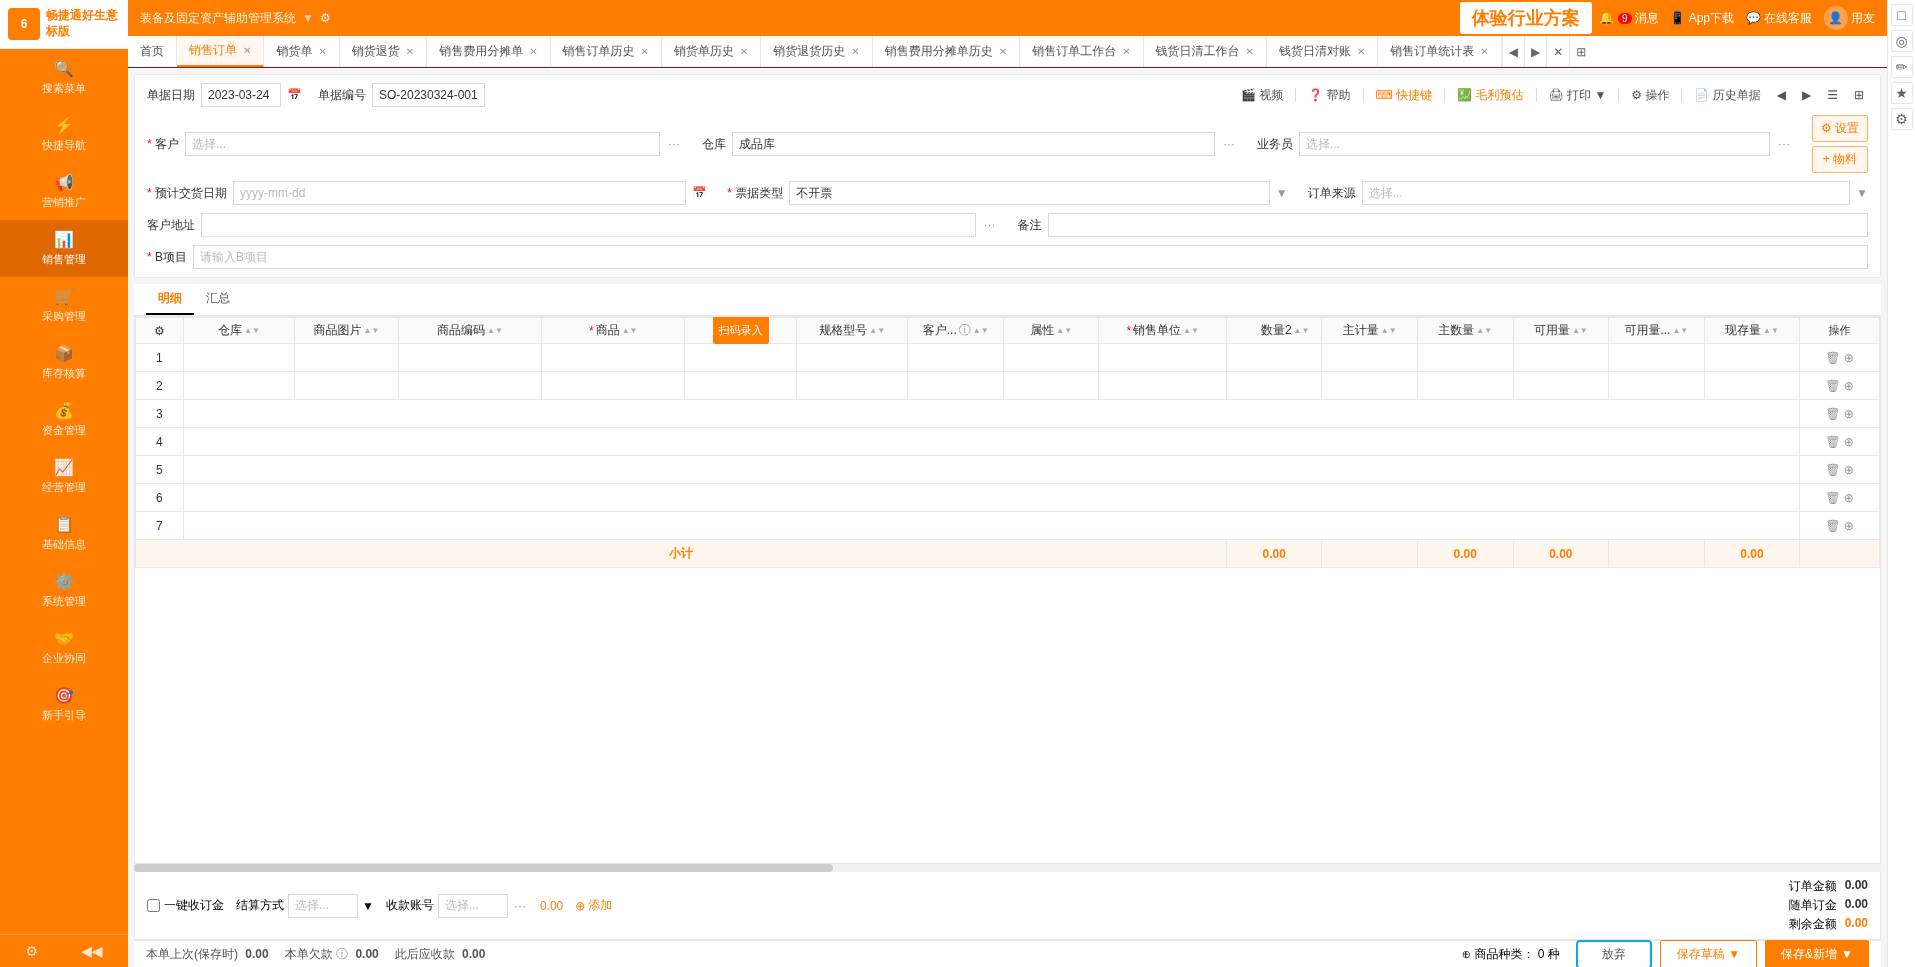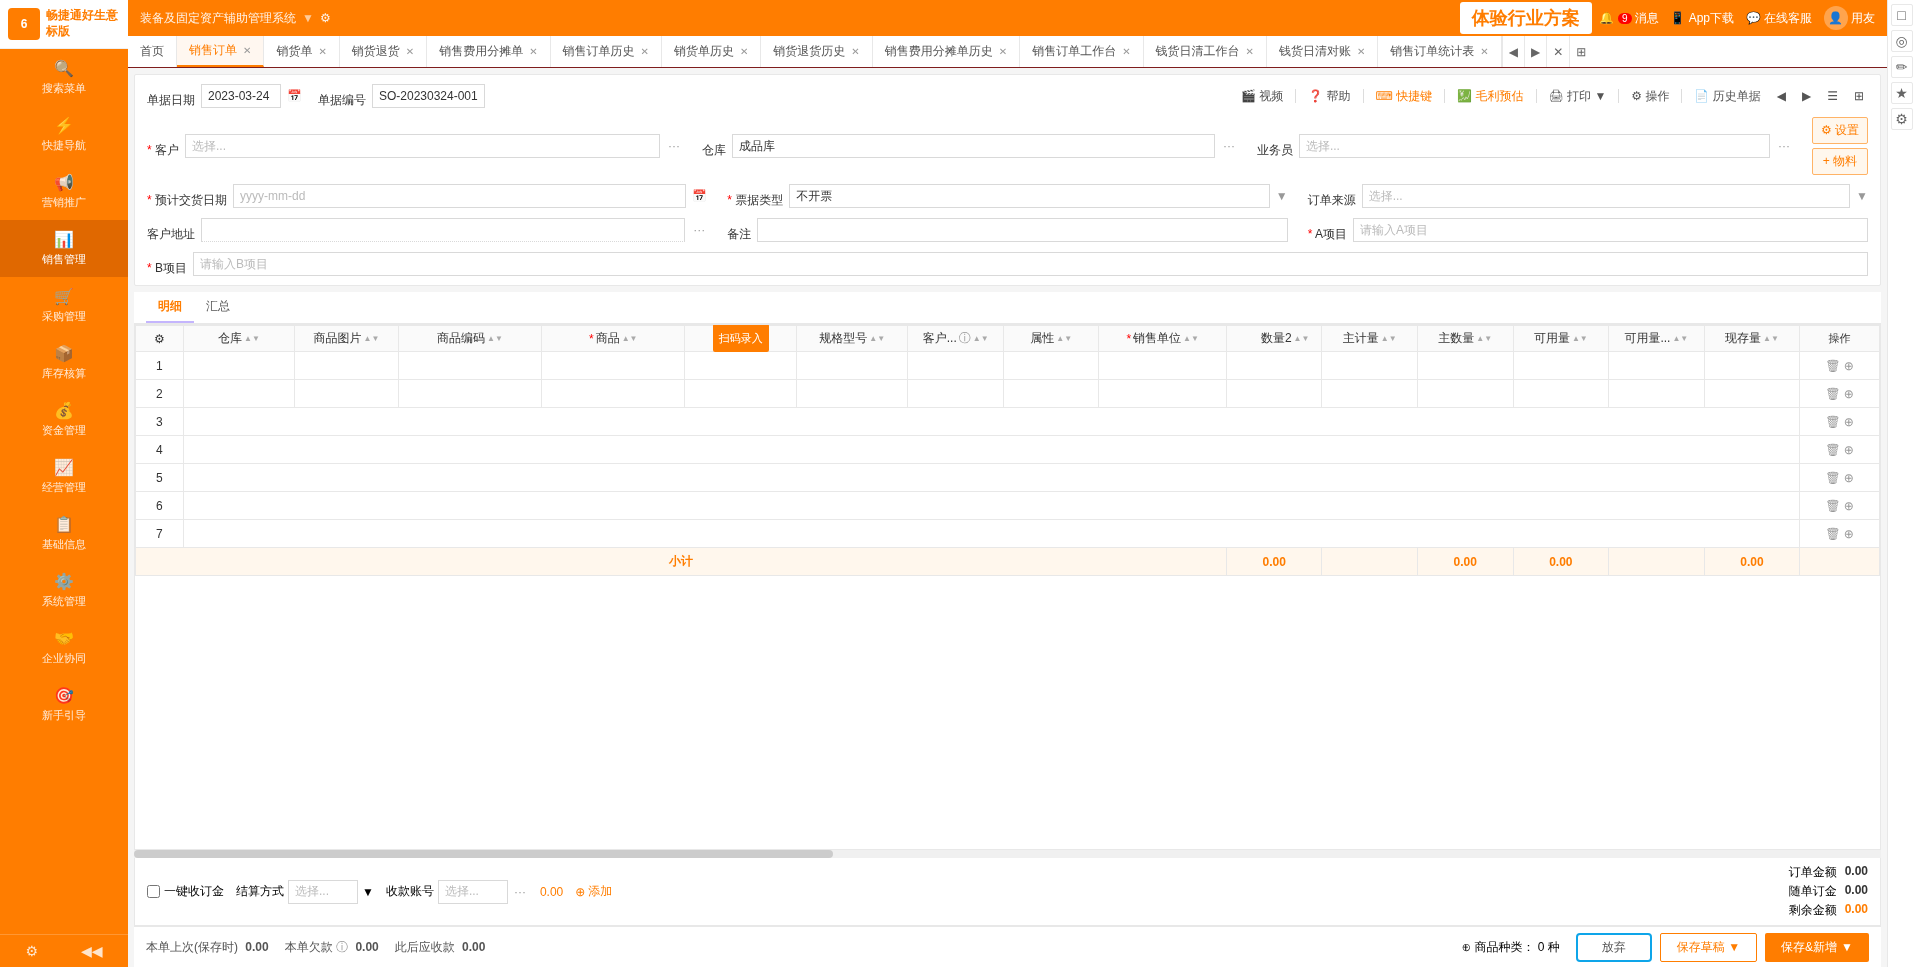--- a/index.html
+++ b/index.html
@@ -40,41 +40,41 @@
 
     
     .content { flex: 1; background: #f5f5f5; display: flex; flex-direction: column; overflow: hidden; }
 
     
     .form-area { background: white; border: 1px solid #e8e8e8; margin: 6px; padding: 8px 12px; border-radius: 2px; }
     .form-toolbar { display: flex; align-items: center; justify-content: space-between; margin-bottom: 8px; }
     .form-toolbar-left { display: flex; align-items: center; gap: 16px; }
     .form-toolbar-right { display: flex; align-items: center; gap: 8px; font-size: 12px; color: #666; }
     .form-field { display: flex; align-items: center; gap: 6px; }
-    .form-label { color: #333; white-space: nowrap; margin-top: 9px; }
+    .form-label { color: #333; white-space: nowrap; }
     .form-label.required::before { content: '* '; color: red; }
     .form-value { color: #333; border: 1px solid #d9d9d9; padding: 2px 6px; min-width: 80px; height: 24px; display: flex; align-items: center; cursor: pointer; }
     .toolbar-btn { display: flex; align-items: center; gap: 3px; cursor: pointer; color: #555; padding: 2px 4px; }
     .toolbar-btn.orange { color: #ff7d00; }
     .toolbar-sep { width: 1px; height: 14px; background: #ddd; }
 
     .form-rows { display: flex; flex-direction: column; gap: 8px; }
     .form-row { display: flex; align-items: center; gap: 20px; }
     .field-group { display: flex; align-items: center; gap: 6px; flex: 1; }
     .field-input { border: 1px solid #d9d9d9; height: 24px; padding: 0 6px; color: #333; flex: 1; min-width: 60px; display: flex; align-items: center; }
     .field-input.placeholder { color: #bbb; }
     .ellipsis-btn { color: #999; cursor: pointer; padding: 0 2px; }
     .calendar-icon { color: #999; cursor: pointer; }
     .select-arrow { color: #999; }
     .dotted-line { border-bottom: 1px dotted #d9d9d9; flex: 1; height: 24px; }
 
     
     .detail-tabs { display: flex; border-bottom: 1px solid #e8e8e8; background: white; margin: 0 6px; padding: 0 12px; }
     .detail-tab { padding: 6px 12px; cursor: pointer; color: #555; border-bottom: 2px solid transparent; }
-    .detail-tab.active { color: #ff7d00; border-bottom: 2px solid #c4b5fd; font-weight: bold; }
+    .detail-tab.active { color: #ff7d00; border-bottom: 2px solid #000000; font-weight: bold; }
 
     
     .table-wrap { flex: 1; background: white; margin: 0 6px; border: 1px solid #e8e8e8; overflow: auto; }
     .data-table { width: 100%; border-collapse: collapse; table-layout: fixed; }
     .data-table th { background: #fafafa; border: 1px solid #e8e8e8; padding: 4px 6px; text-align: center; white-space: nowrap; font-weight: normal; color: #333; font-size: 11px; position: sticky; top: 0; z-index: 1; }
     .data-table td { border: 1px solid #e8e8e8; padding: 3px 4px; text-align: center; height: 28px; color: #333; }
     .row-num { color: #999; }
     .scan-btn { background: #ff7d00; color: white; padding: 8px 6px; border-radius: 2px; font-size: 11px; cursor: pointer; white-space: nowrap; }
     .th-sort { display: inline-flex; align-items: center; gap: 2px; }
     .sort-arrows { display: flex; flex-direction: column; font-size: 8px; color: #aaa; }
@@ -84,21 +84,21 @@
     .summary-label { color: #ff7d00; font-weight: bold; text-align: left; padding-left: 8px; }
 
     
     .bottom-area { background: white; margin: 0 6px; border: 1px solid #e8e8e8; border-top: none; padding: 6px 12px; display: flex; align-items: center; gap: 12px; }
     .checkbox-field { display: flex; align-items: center; gap: 4px; }
     .bottom-field { display: flex; align-items: center; gap: 4px; }
     .orange-amount { color: #ff7d00; }
     .add-btn { display: flex; align-items: center; gap: 3px; color: #ff7d00; cursor: pointer; }
 
     
-    .footer { height: 41px; background: white; border-top: 1px solid #e8e8e8; display: flex; align-items: center; justify-content: space-between; padding: 0 12px; margin: 0 6px; }
+    .footer { height: 27px; background: white; border-top: 1px solid #e8e8e8; display: flex; align-items: center; justify-content: space-between; padding: 0 12px; margin: 0 6px; }
     .footer-left { display: flex; gap: 16px; color: #555; }
     .footer-right { display: flex; align-items: center; gap: 16px; }
     .summary-items { display: flex; flex-direction: column; align-items: flex-end; gap: 2px; font-size: 11px; }
     .summary-item { display: flex; gap: 8px; }
     .footer-actions { display: flex; gap: 8px; }
     .btn-discard { border: 2px solid #0ea5e9; background: white; padding: 4px 24px; cursor: pointer; border-radius: 4px; color: #555; }
     .btn-draft { border: 1px solid #ff7d00; background: white; color: #ff7d00; padding: 4px 16px; cursor: pointer; border-radius: 2px; }
     .btn-save { background: #ff7d00; color: white; padding: 4px 16px; cursor: pointer; border-radius: 2px; border: none; display: flex; align-items: center; gap: 4px; }
 
     
@@ -363,26 +363,20 @@
         <div class="form-row">
           <div class="field-group">
             <span class="form-label">客户地址</span>
             <div class="field-input placeholder dotted-line" style="min-width:200px;"></div>
             <span class="ellipsis-btn">···</span>
           </div>
           <div class="field-group">
             <span class="form-label">备注</span>
             <div class="field-input" style="flex:1;"></div>
           </div>
-          <div class="field-group">
-            <span class="form-label required">A项目</span>
-            <div class="field-input placeholder" style="flex:1;">
-              <span>请输入A项目</span>
-            </div>
-          </div>
         </div>
 
         <div class="form-row">
           <div class="field-group">
             <span class="form-label required">B项目</span>
             <div class="field-input placeholder" style="min-width:300px;">
               <span>请输入B项目</span>
             </div>
           </div>
         </div>

